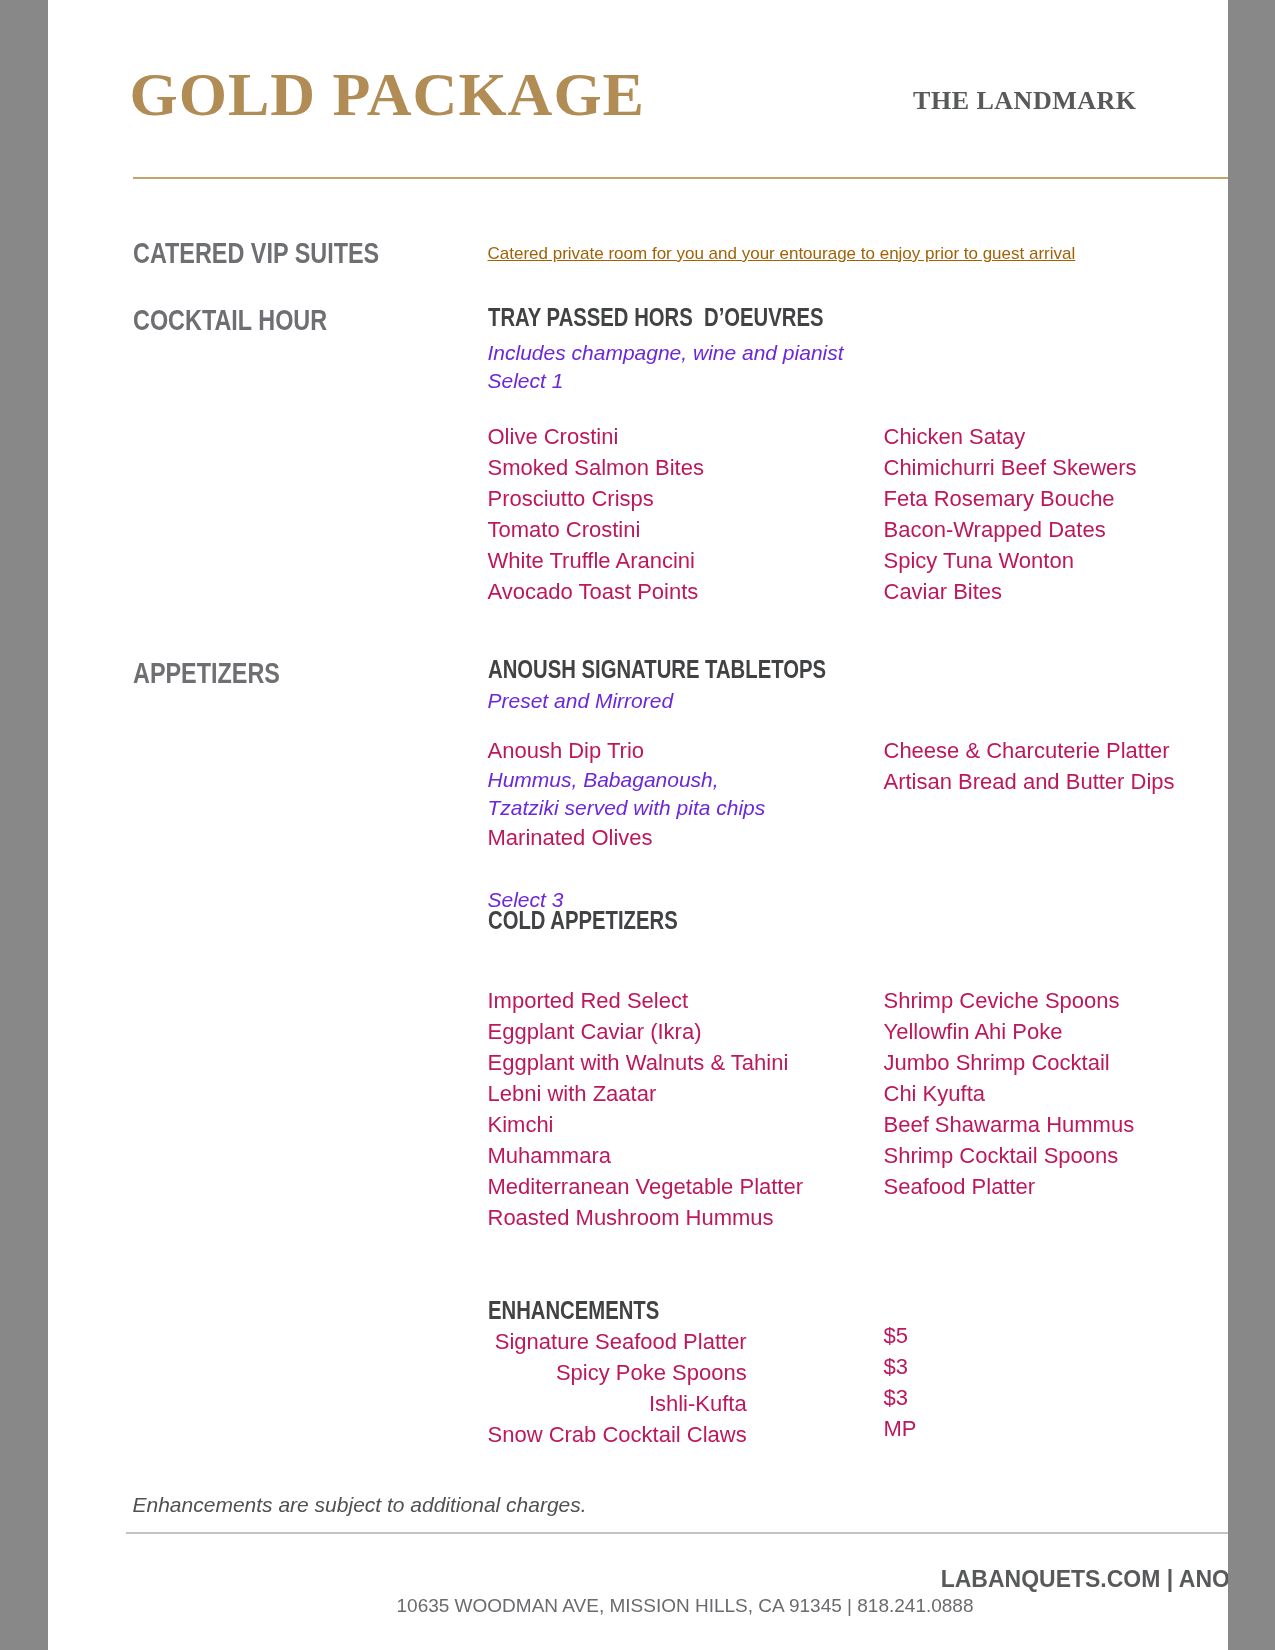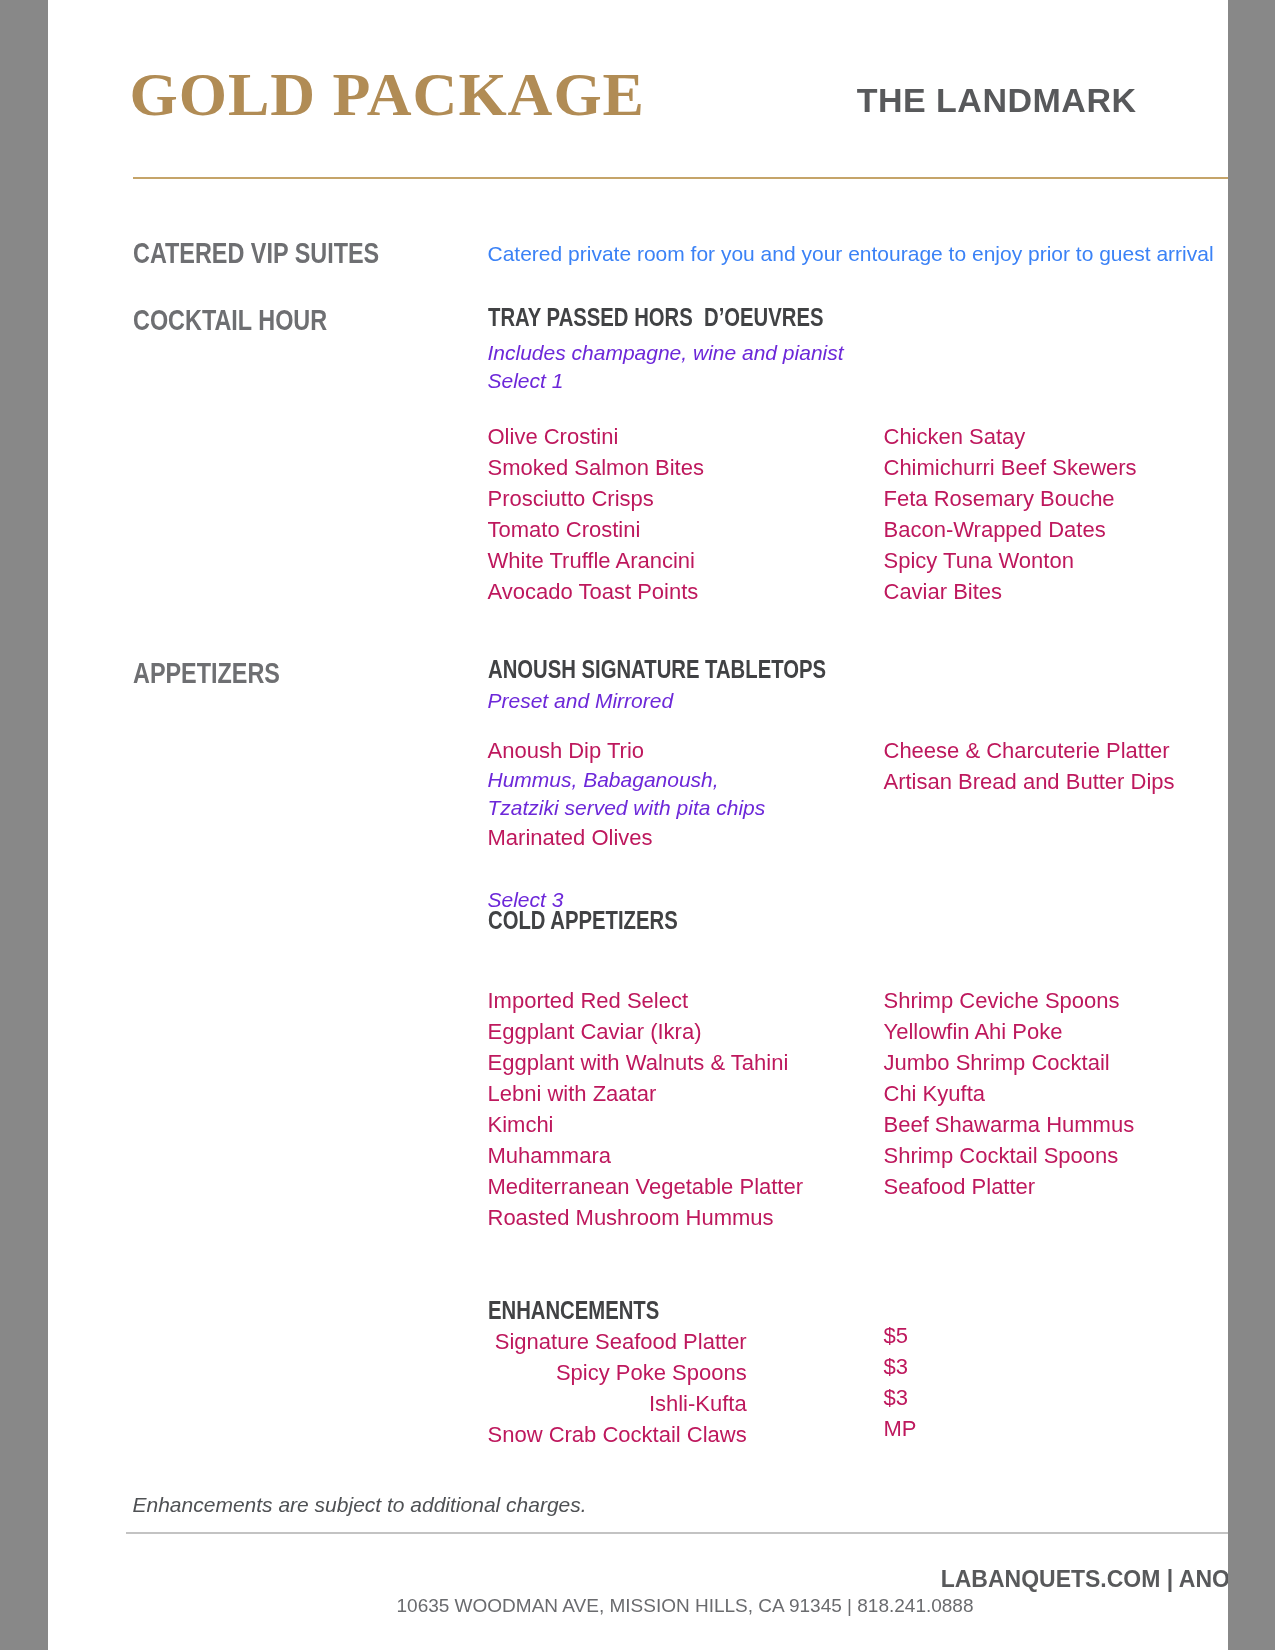--- a/index.html
+++ b/index.html
@@ -20,25 +20,26 @@
     font-weight:700;
     font-size:62px;
     line-height:64px;
     color:#B18C55;
     letter-spacing:1px;
     white-space:nowrap;
   }
   .brand{
     top:86px;right:91px;
     font-weight:700;
-    font-size:34px;
+    font-size:26px;
     line-height:29px;
     color:#58595B;
     letter-spacing:0.5px;
     white-space:nowrap;
+    font-family:Liberation Serif, serif;
   }
   .rule-gold{
     left:85px;top:177px;
     width:1107px;height:2px;
     background:#C5A469;
   }
 
   
   .lhead{
     left:85px;
@@ -59,24 +60,25 @@
   .squeeze{display:inline-block;transform:scaleX(0.78);transform-origin:0 50%;}
 
   
   .body-text{
     font-size:22px;
     line-height:31px;
     color:#be185d;
     white-space:pre;
   }
   .desc{
-    font-size:21px;
+    font-size:17px;
     line-height:28px;
-    color:#3b82f6;
-    white-space:pre;
+    color:#a16207;
+    white-space:pre;
+    text-decoration:underline;
   }
   .note{
     font-style:italic;
     font-size:21px;
     line-height:28px;
     color:#6d28d9;
     white-space:pre;
   }
   .col-left{left:440px;}
   .col-right{left:836px;}

